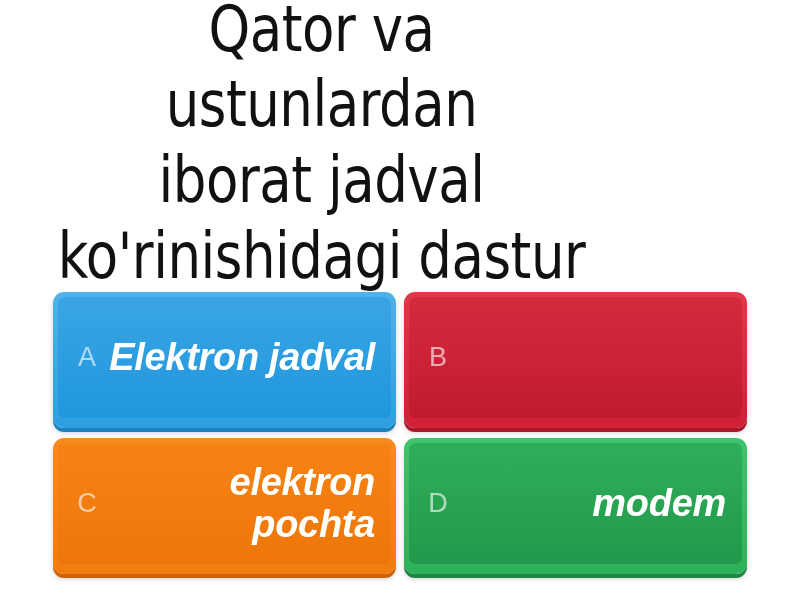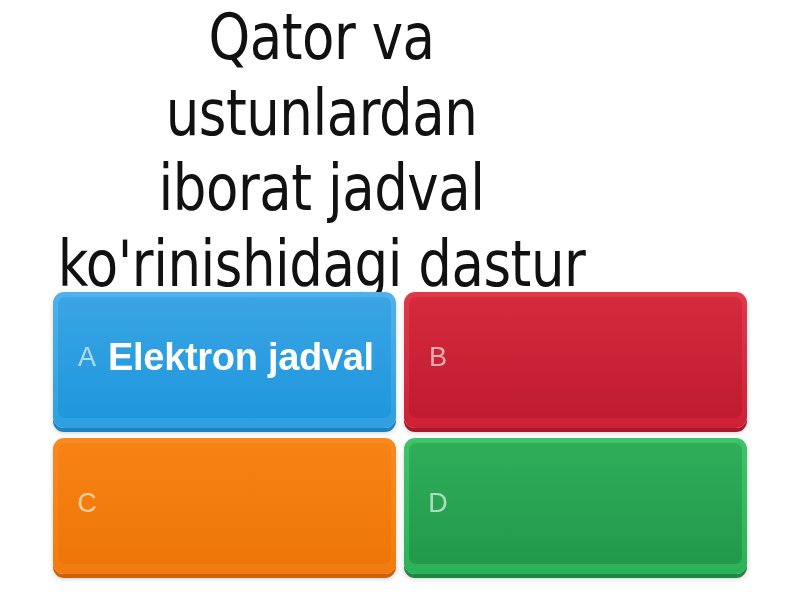--- a/index.html
+++ b/index.html
@@ -23,21 +23,21 @@
   }
 
   
   #question-area {
     position: absolute;
     left: 0;
     top: 0;
     width: 643px;
     height: 286px;
     display: flex;
-    align-items: flex-start;
+    align-items: center;
     justify-content: center;
     box-sizing: border-box;
     padding: 0 24px;
   }
 
   #question-text {
     font-family: "DejaVu Sans Condensed", "Liberation Sans Narrow", "Liberation Sans", sans-serif;
     font-stretch: condensed;
     font-size: 64px;
     line-height: 1.18;
@@ -94,24 +94,25 @@
     color: rgba(255,255,255,0.62);
     font-family: "Liberation Sans", sans-serif;
   }
 
   .answer-label {
     flex: 1 1 auto;
     font-size: 38px;
     font-weight: bold;
     line-height: 1.08;
     color: #ffffff;
-    text-align: left;
+    text-align: right;
     padding-right: 6px;
     letter-spacing: -0.3px;
     word-break: break-word;
+    font-style: italic;
   }
 
   
   .opt-blue   { background: linear-gradient(#52b1ea, #2e9fe0); box-shadow: 0 4px 0 0 #1e82bd, 0 5px 5px rgba(0,0,0,0.18); }
   .opt-blue   .answer-face { background: linear-gradient(#3aa5e4, #1f97dd); }
 
   .opt-red    { background: linear-gradient(#e0394a, #cf2036); box-shadow: 0 4px 0 0 #a9182a, 0 5px 5px rgba(0,0,0,0.18); }
   .opt-red    .answer-face { background: linear-gradient(#d62a3d, #c01b30); }
 
   .opt-orange { background: linear-gradient(#f98a20, #f07c10); box-shadow: 0 4px 0 0 #cc630a, 0 5px 5px rgba(0,0,0,0.18); }
@@ -142,23 +143,25 @@
 
     <div class="answer-button opt-red">
       <div class="answer-face">
         <span class="answer-letter">B</span>
       </div>
     </div>
 
     <div class="answer-button opt-orange">
       <div class="answer-face">
         <span class="answer-letter">C</span>
+        <span class="answer-label">elektron pochta</span>
       </div>
     </div>
 
     <div class="answer-button opt-green">
       <div class="answer-face">
         <span class="answer-letter">D</span>
+        <span class="answer-label">modem</span>
       </div>
     </div>
 
   </div>
 </div>
 
 </body></html>

